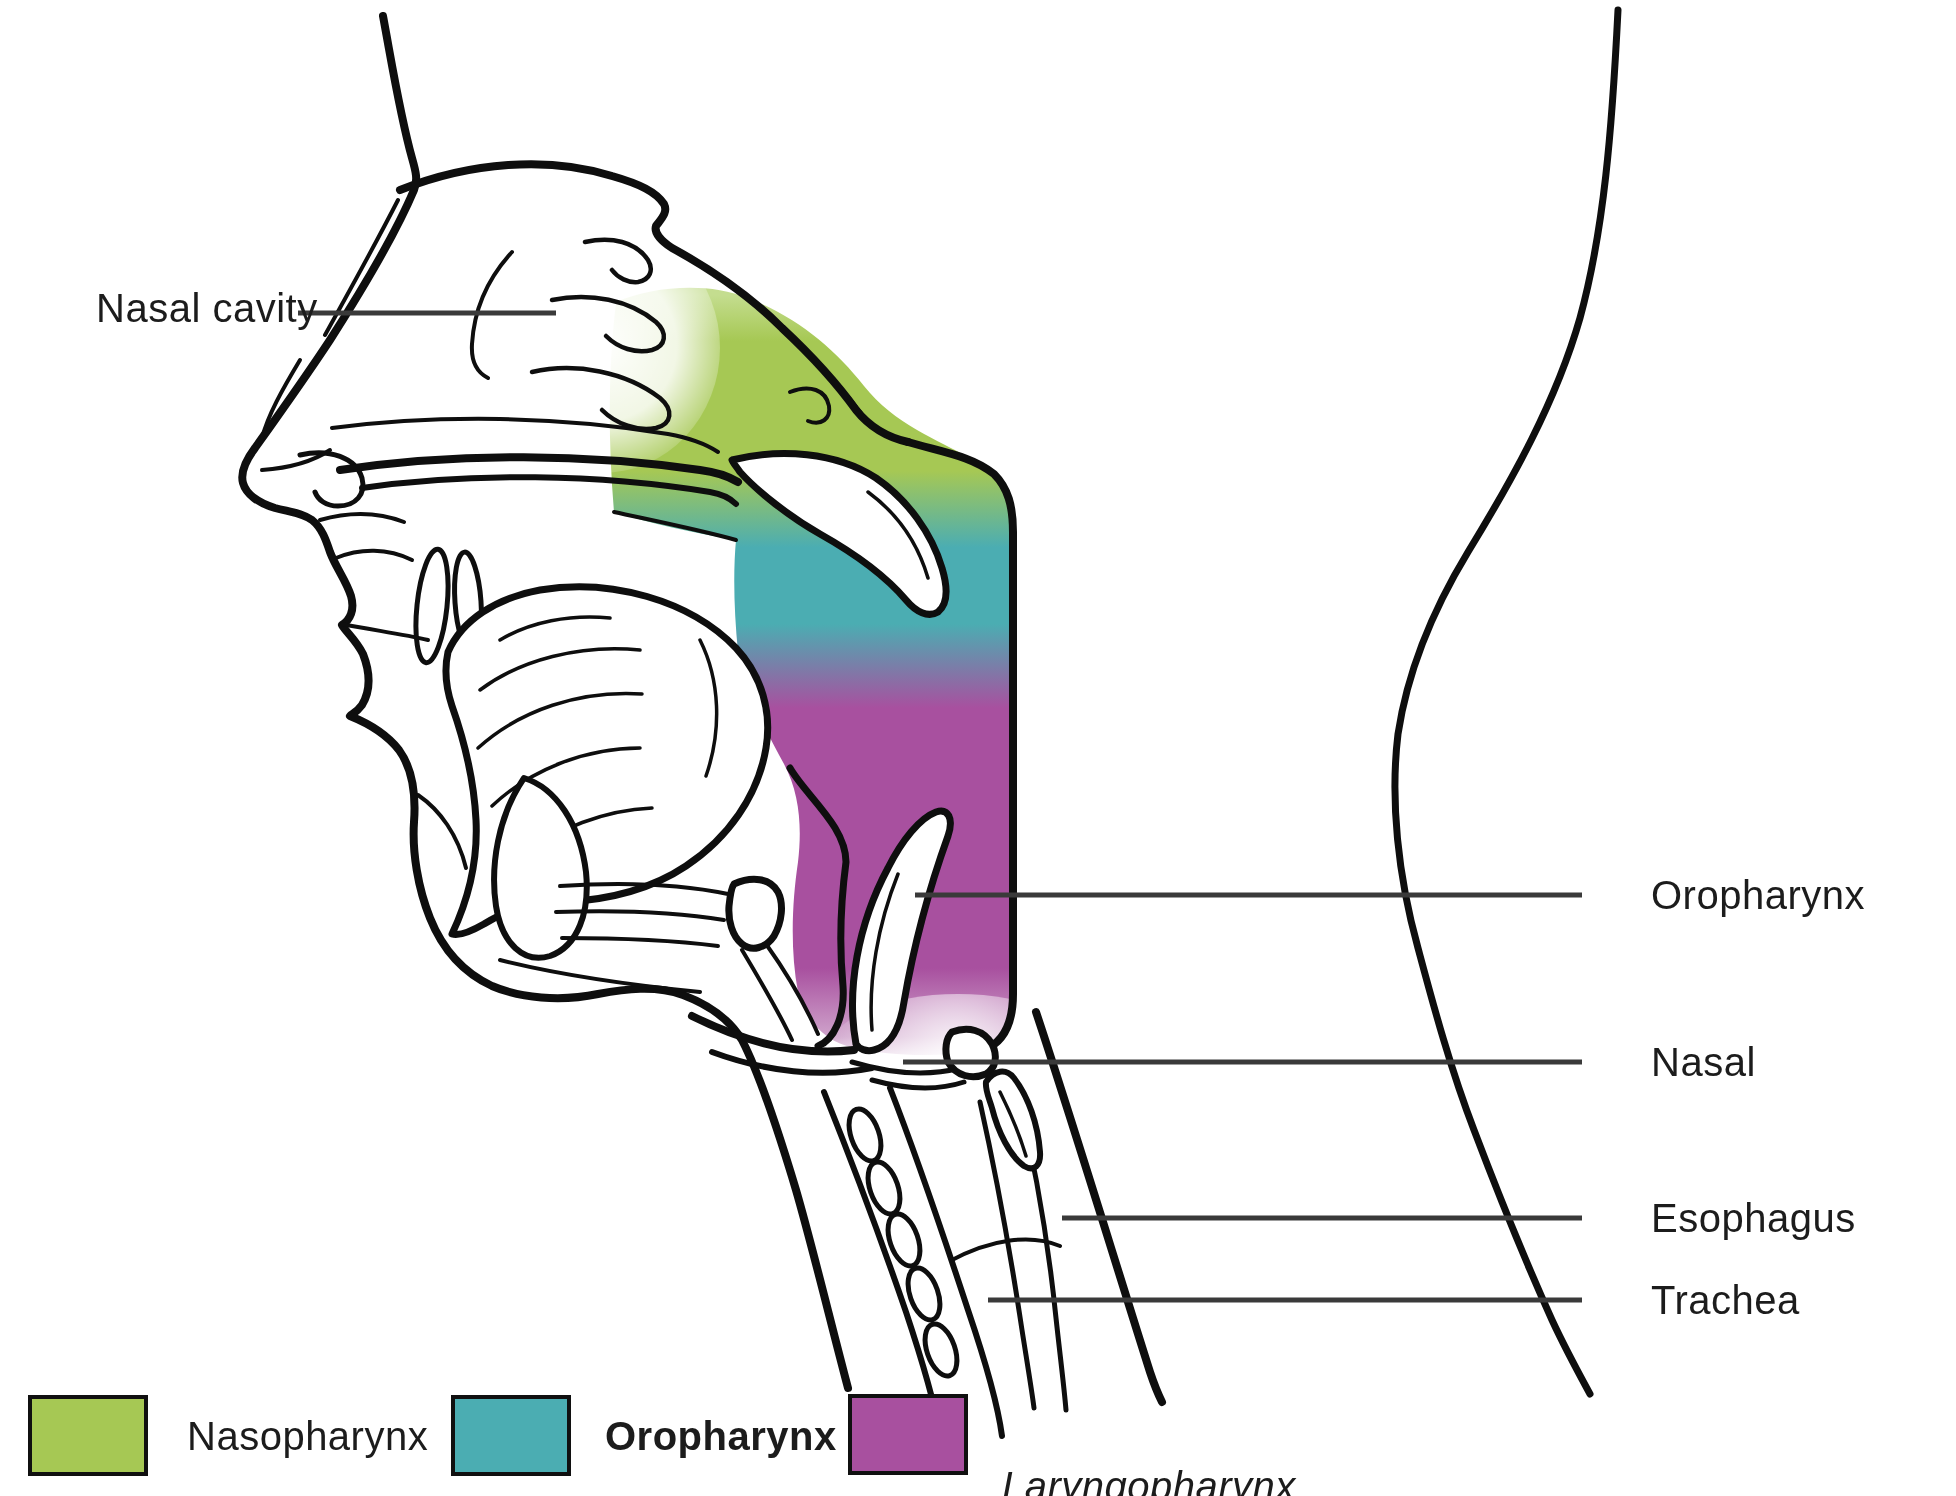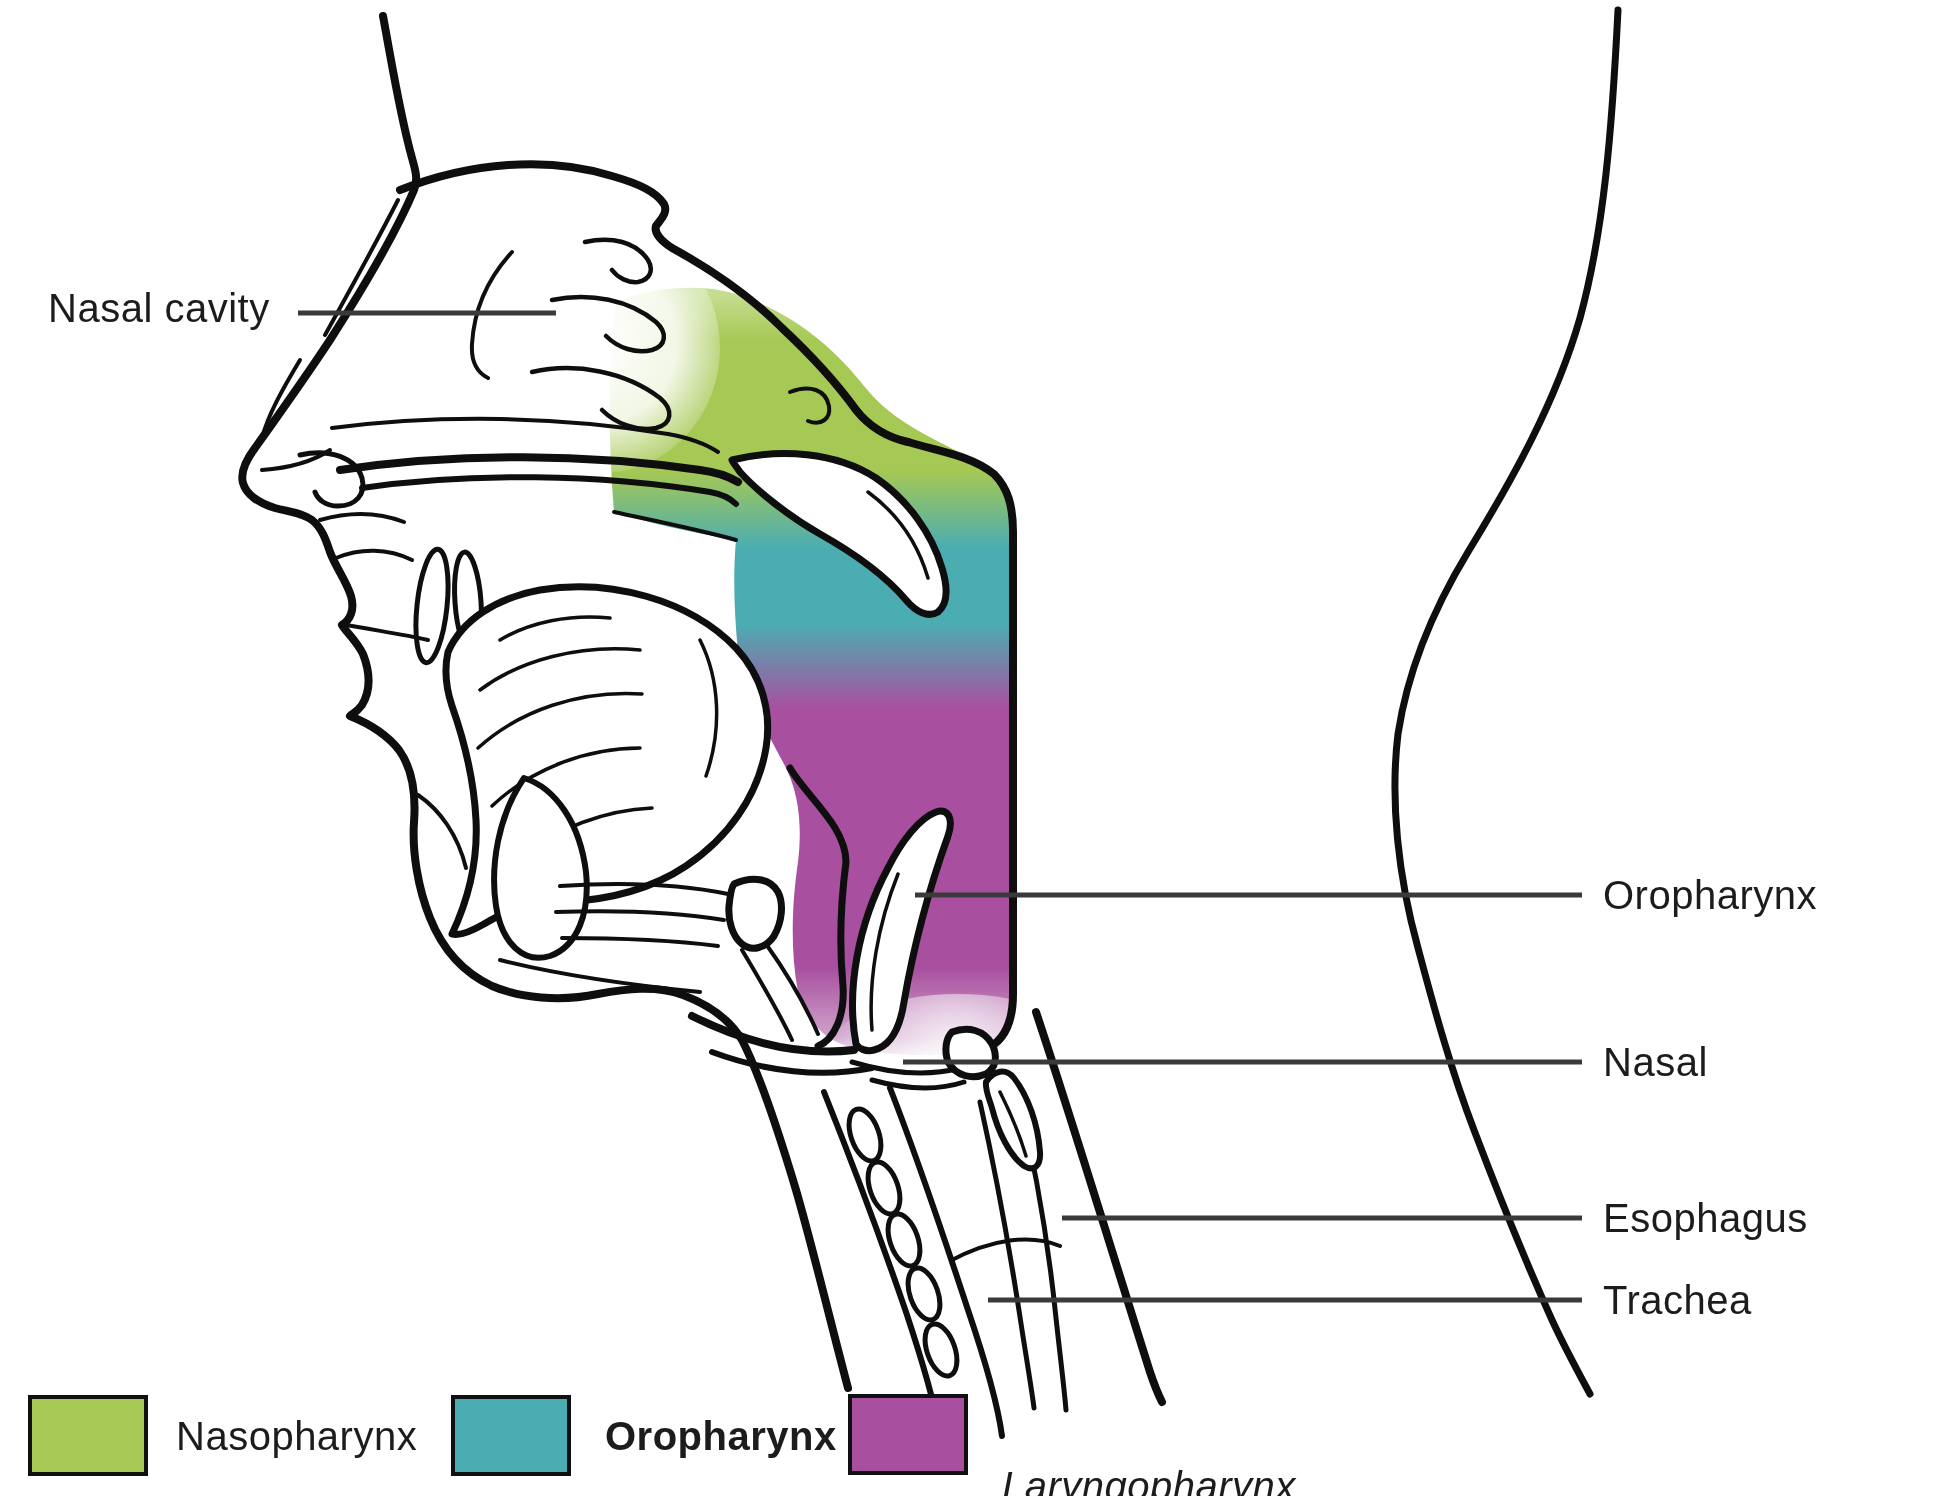--- a/index.html
+++ b/index.html
@@ -11,20 +11,21 @@
     font-family:"Liberation Sans", sans-serif;
   }
   #art{position:absolute;left:0;top:0;}
   .callout{
     position:absolute;
     font-size:40px;
     line-height:44px;
     color:#1c1c1c;
     letter-spacing:0.5px;
     white-space:nowrap;
+    margin-left:48px;
   }
   .legend-swatch{
     position:absolute;
     width:120px;height:81px;
     border:4px solid #101010;
     box-sizing:border-box;
   }
   .legend-label{
     position:absolute;
     font-size:40px;
@@ -195,20 +196,20 @@
   </svg>
 
   <div class="callout" style="left:48px;  top:286px;">Nasal cavity</div>
   <div class="callout" style="left:1603px;top:873px;">Oropharynx</div>
   <div class="callout" style="left:1603px;top:1040px;">Nasal</div>
   <div class="callout" style="left:1603px;top:1196px;">Esophagus</div>
   <div class="callout" style="left:1603px;top:1278px;">Trachea</div>
 
   <div>
     <div class="legend-swatch" style="left: 28px; top: 1395px; background-color: rgb(166, 200, 84);"></div>
-    <div class="legend-label" style="left:176px;top:1414px;text-align:center;">Nasopharynx</div>
+    <div class="legend-label" style="left:187px;top:1414px;text-align:center;">Nasopharynx</div>
     <div class="legend-swatch" style="left: 451px; top: 1395px; background-color: rgb(75, 173, 178);"></div>
     <div class="legend-label" style="left:605px;top:1414px;font-weight:bold;">Oropharynx</div>
     <div class="legend-swatch" style="left: 848px; top: 1394px; background-color: rgb(168, 80, 159);"></div>
     <div class="legend-label" style="left:1002px;top:1464px;font-style:italic;">Laryngopharynx</div>
   </div>
 
 </div>
 
 </body></html>

